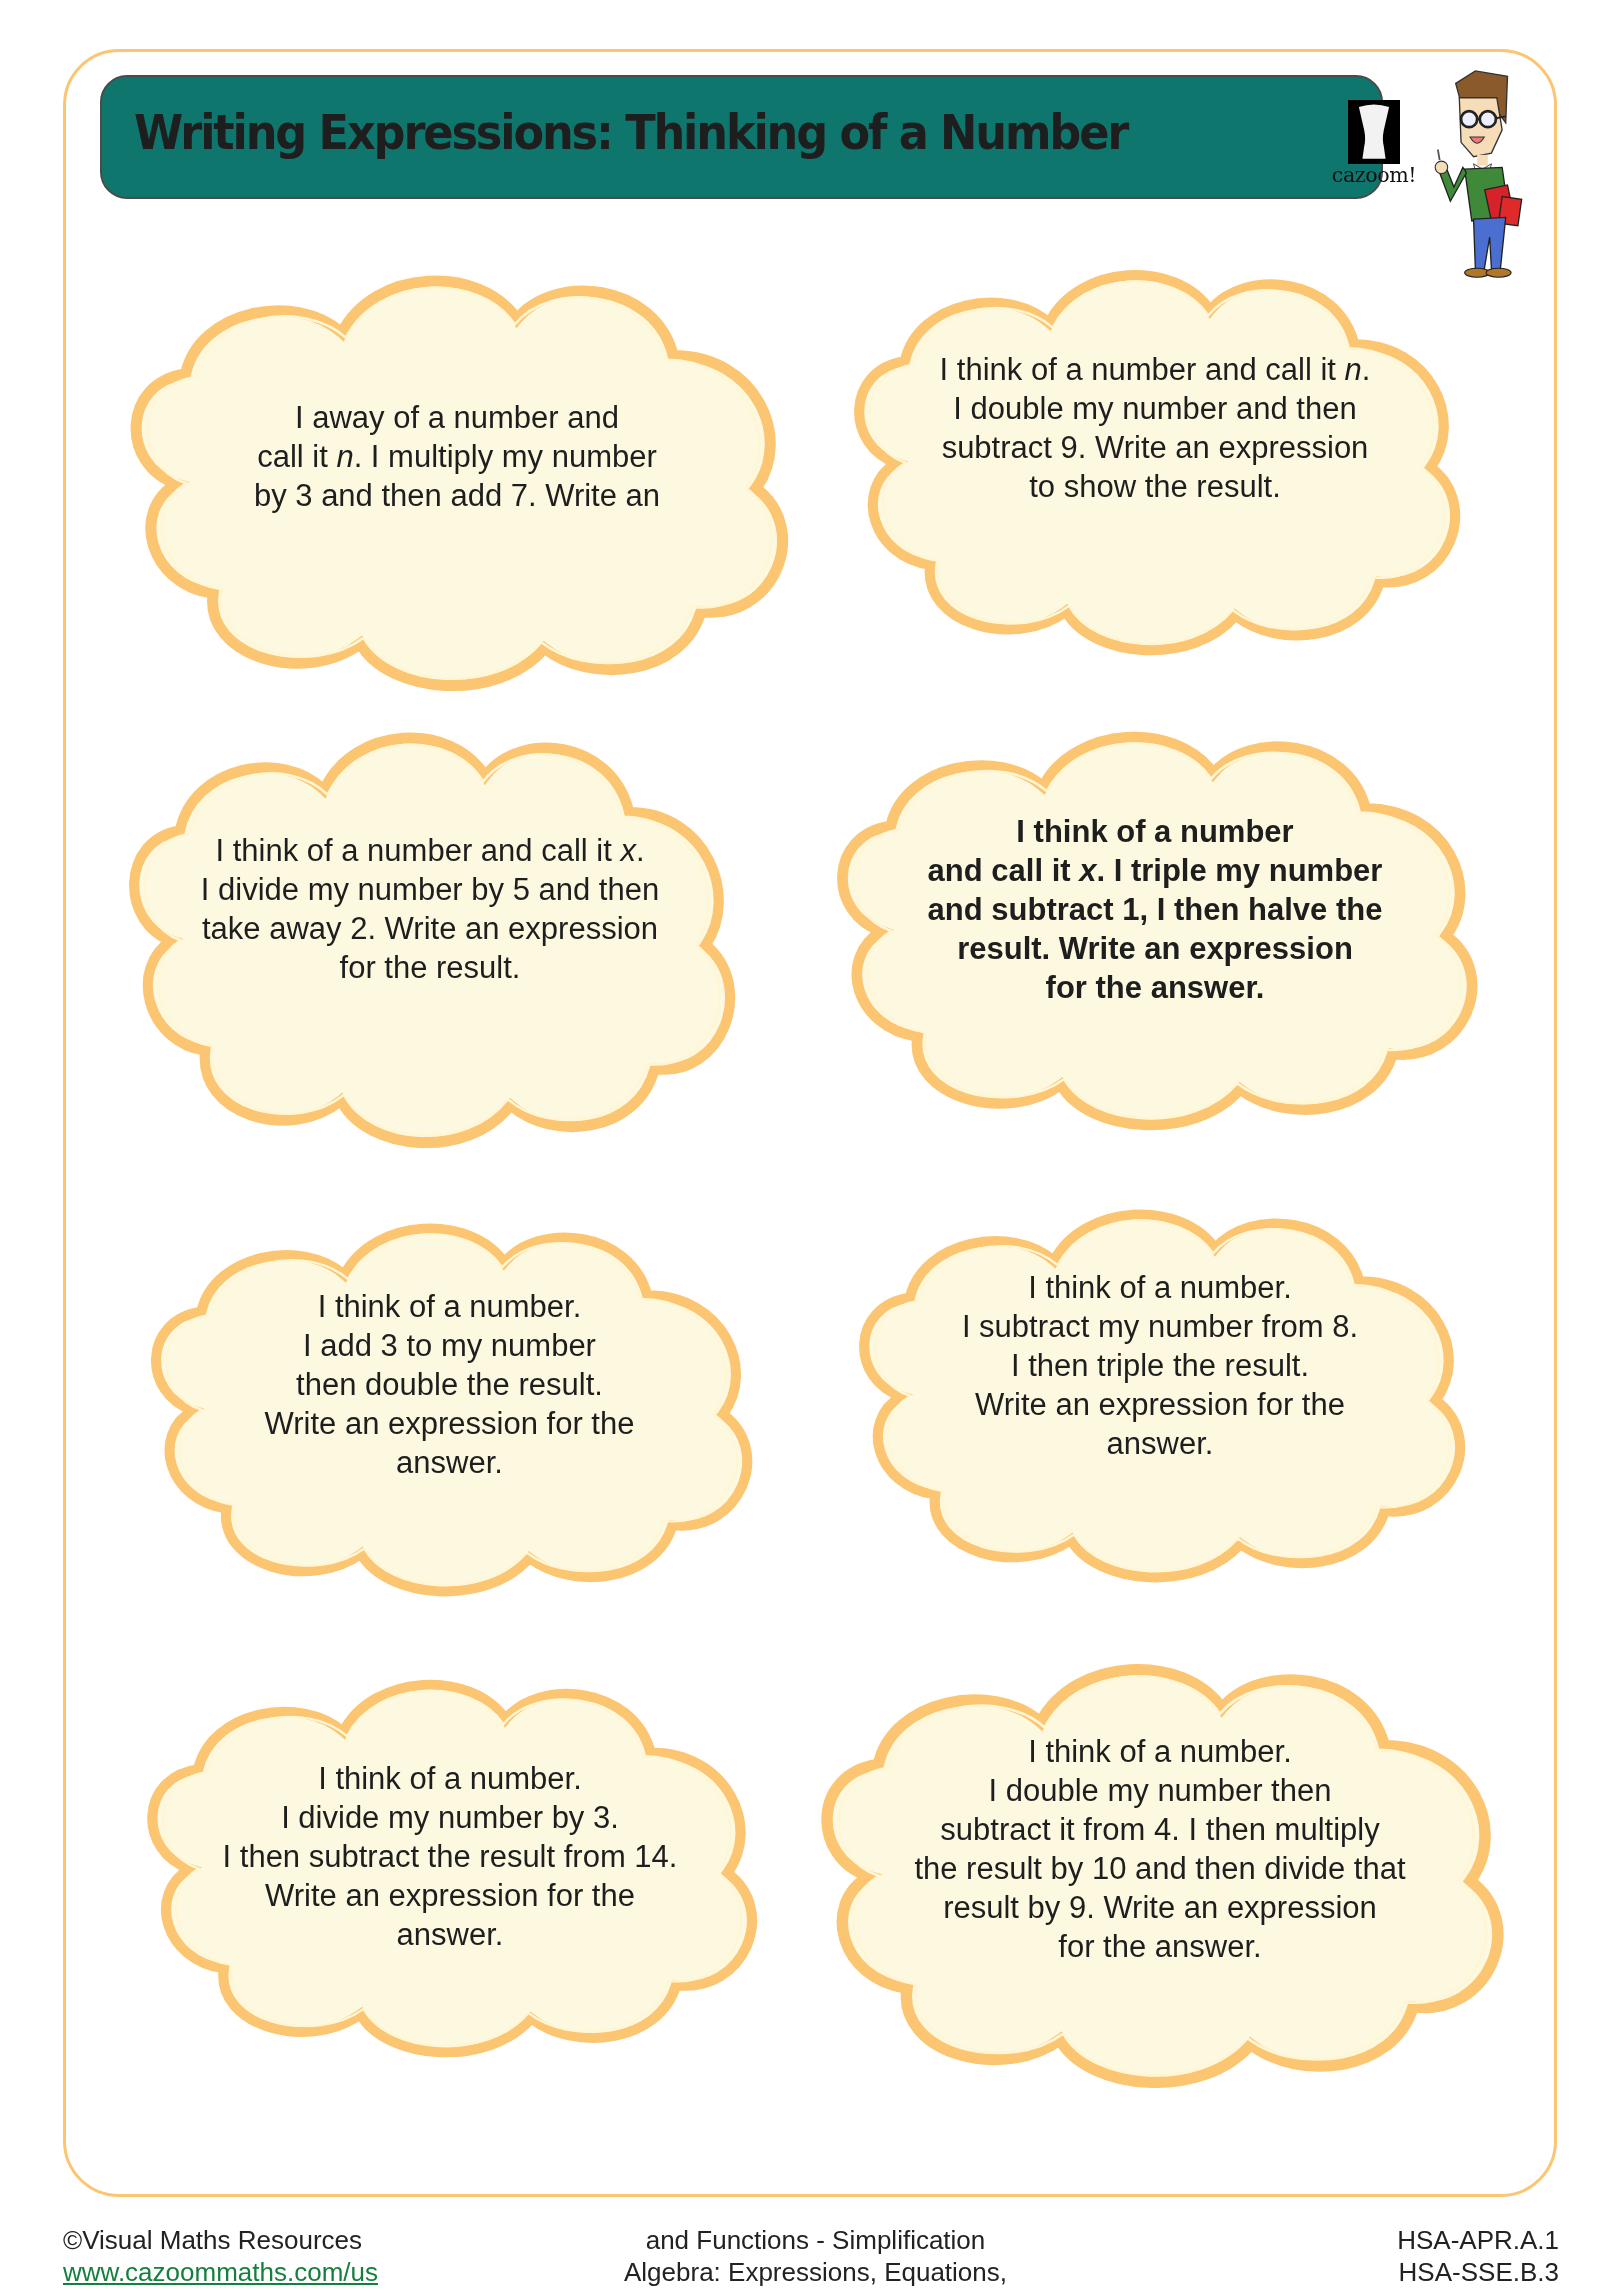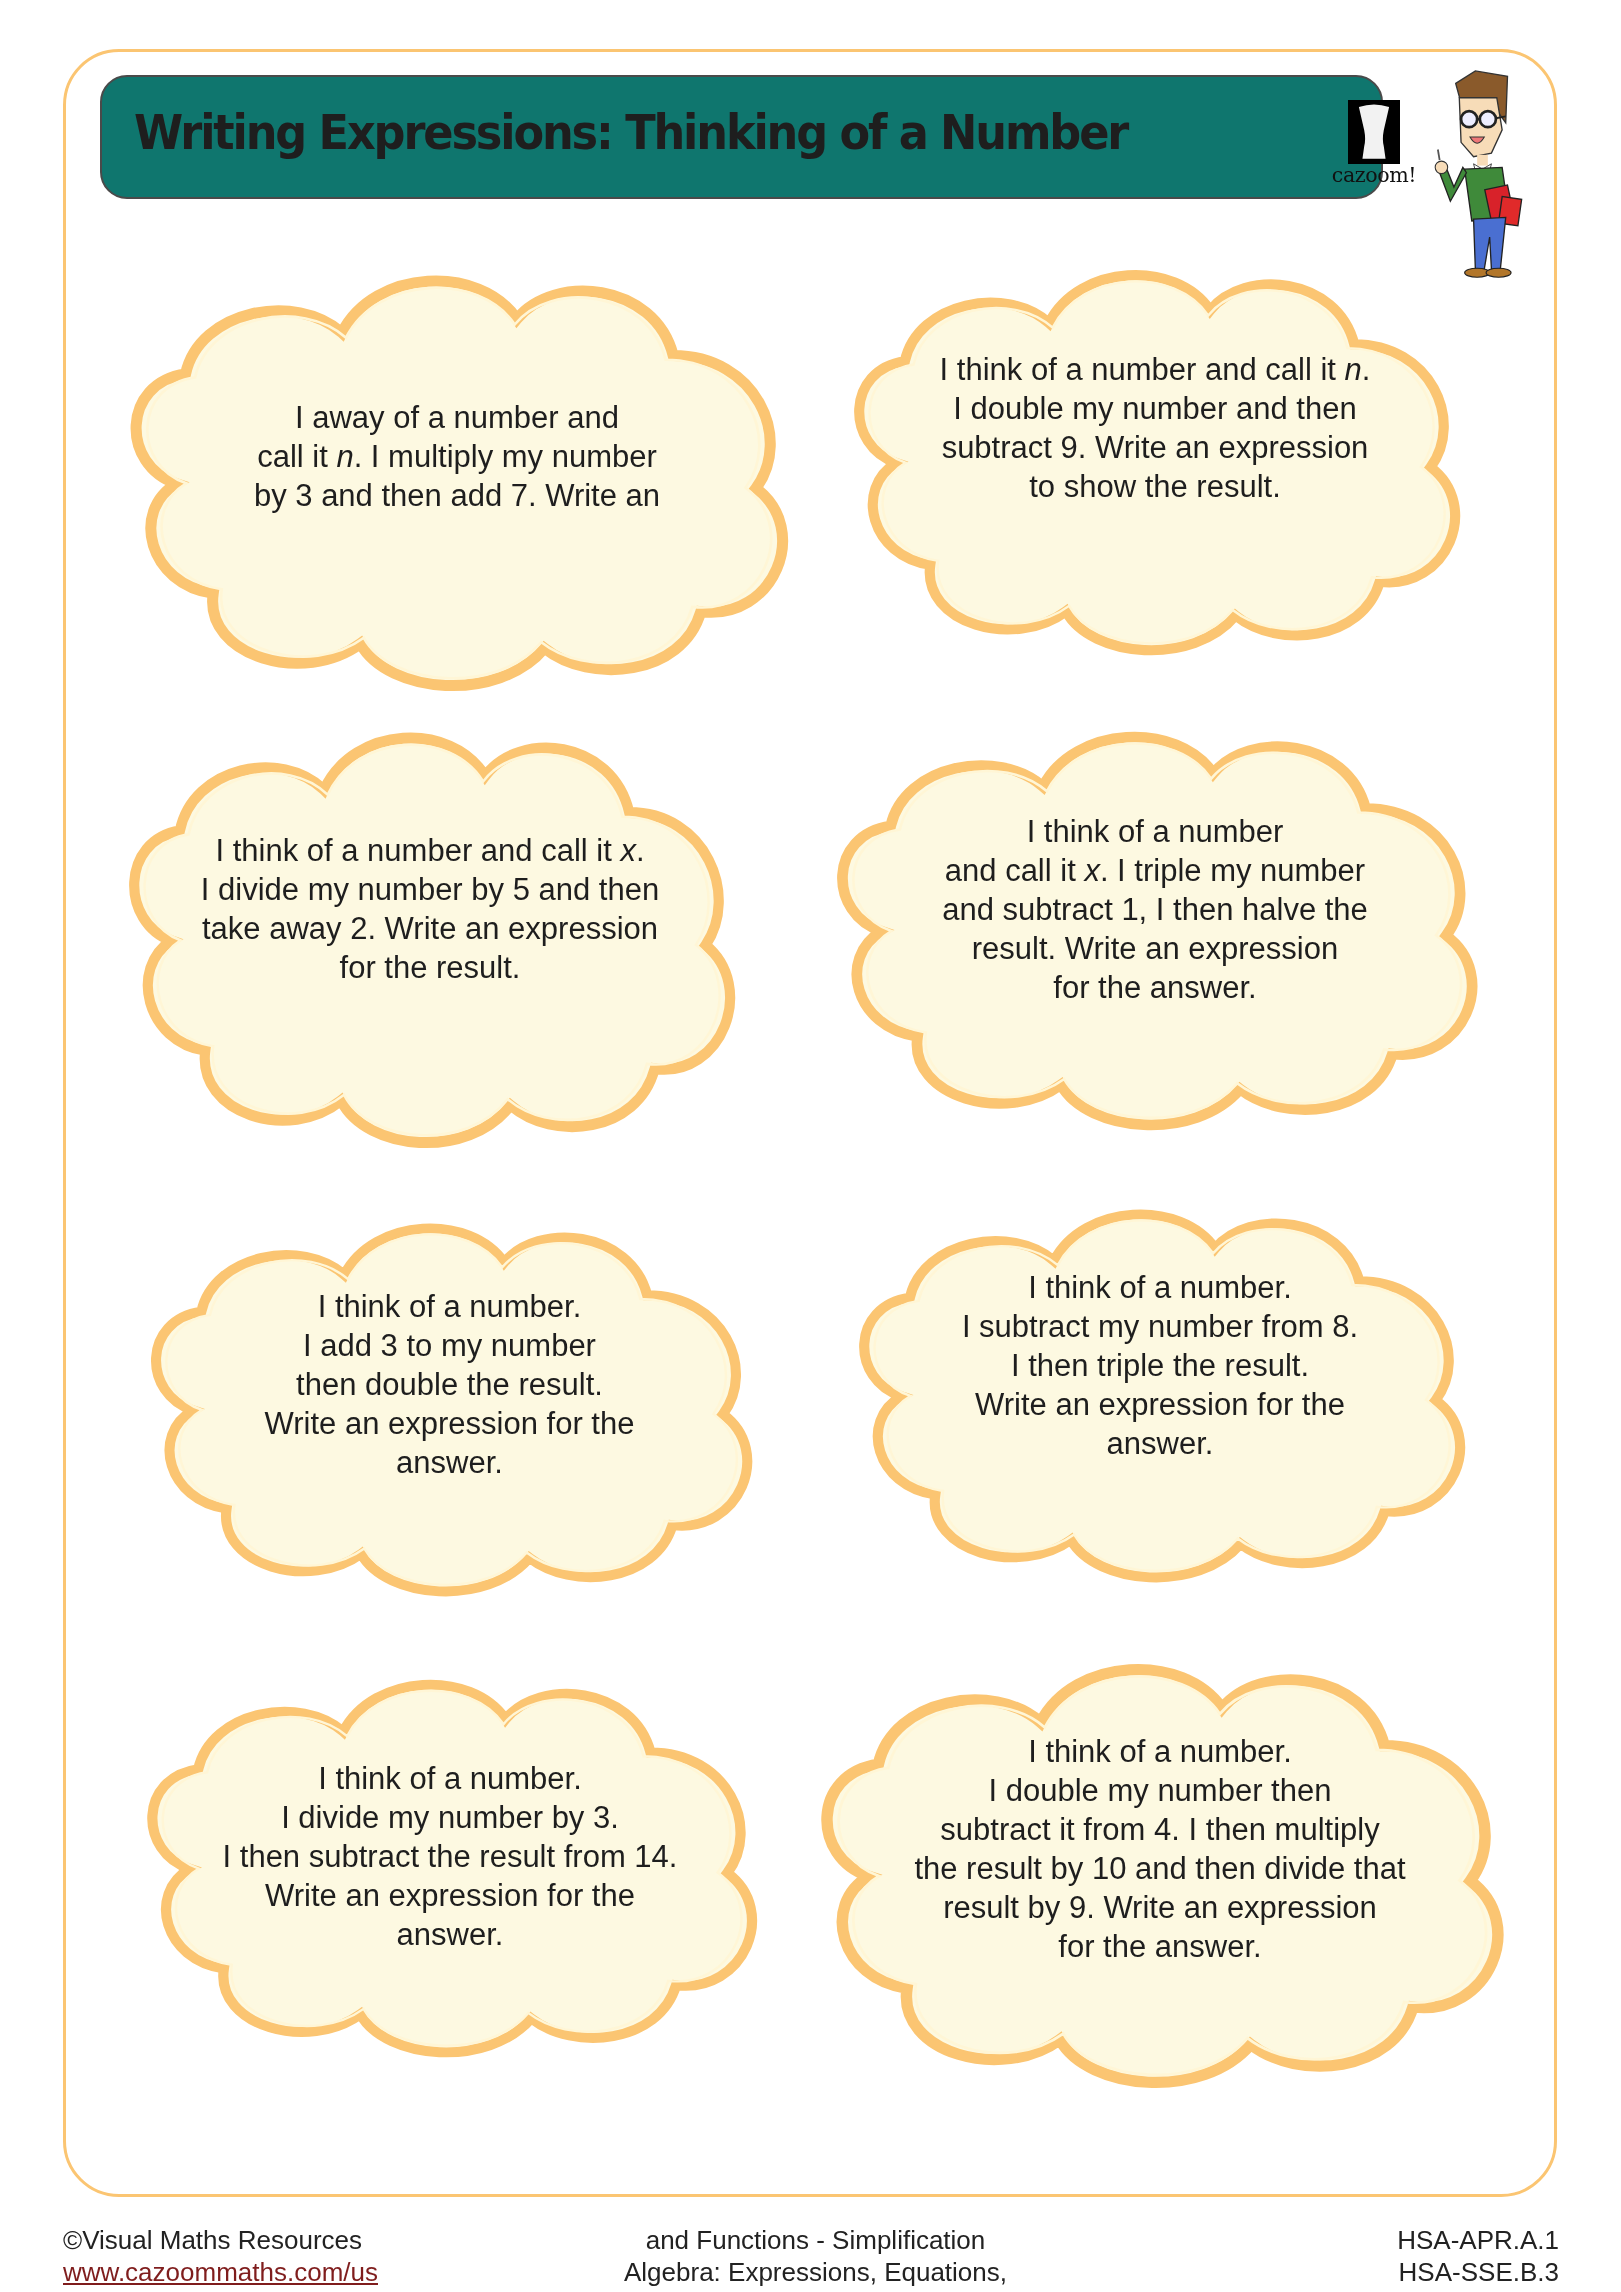--- a/index.html
+++ b/index.html
@@ -41,21 +41,21 @@
       font-family: "Liberation Sans", sans-serif; font-size: 31px; line-height: 39px;
       color: #1e1e1e; box-sizing: border-box; padding: 0 36px;
     }
     .cloud-text span.line { display: block; white-space: nowrap; }
     .cloud-text .var { font-style: italic; }
 
     .footer { position: absolute; top: 2224px; font-family: "Liberation Sans", sans-serif; font-size: 26px; line-height: 32px; color: #222; }
     .footer-left { left: 63px; }
     .footer-center { left: 502px; width: 627px; text-align: center; }
     .footer-right { right: 63px; text-align: right; }
-    .footer a { color: #7f1d1d; text-decoration: underline; }
+    .footer a { color: #15803d; text-decoration: underline; }
   </style>
 </head>
 <body>
 
 <svg width="0" height="0" style="position:absolute">
   <defs>
     <path id="cloud-path" d="M 70 250
       C 10 230, 10 140, 80 130
       C 95 60, 200 40, 250 85
       C 285 15, 400 10, 440 70
@@ -153,21 +153,21 @@
   <div class="cloud-text" style="padding-bottom:45px;">
     <div>
       <span class="line"><span>I think of a number and call it </span><span class="var">x</span><span>.</span></span>
       <span class="line">I divide my number by 5 and then</span>
       <span class="line">take away 2. Write an expression</span>
       <span class="line">for the result.</span>
     </div>
   </div>
 </div>
 
-<div class="cloud" style="left:819px; top:712px; width:672px; height:421px;">
+<div class="cloud" style="left:819px; top:712px; width:672px; height:421px;font-weight:bold;">
   <svg width="672" height="421" viewBox="0 0 750 480" preserveAspectRatio="none">
     <use href="#cloud-path" fill="#FDF9E1" stroke="#FBC572" stroke-width="12"></use>
     <use href="#cloud-path" fill="none" stroke="#FFF6D6" stroke-width="3" transform="translate(375 240) scale(0.965) translate(-375 -240)"></use>
   </svg>
   <div class="cloud-text" style="padding-bottom:27px;">
     <div>
       <span class="line">I think of a number</span>
       <span class="line"><span>and call it </span><span class="var">x</span><span>. I triple my number</span></span>
       <span class="line">and subtract 1, I then halve the</span>
       <span class="line">result. Write an expression</span>

